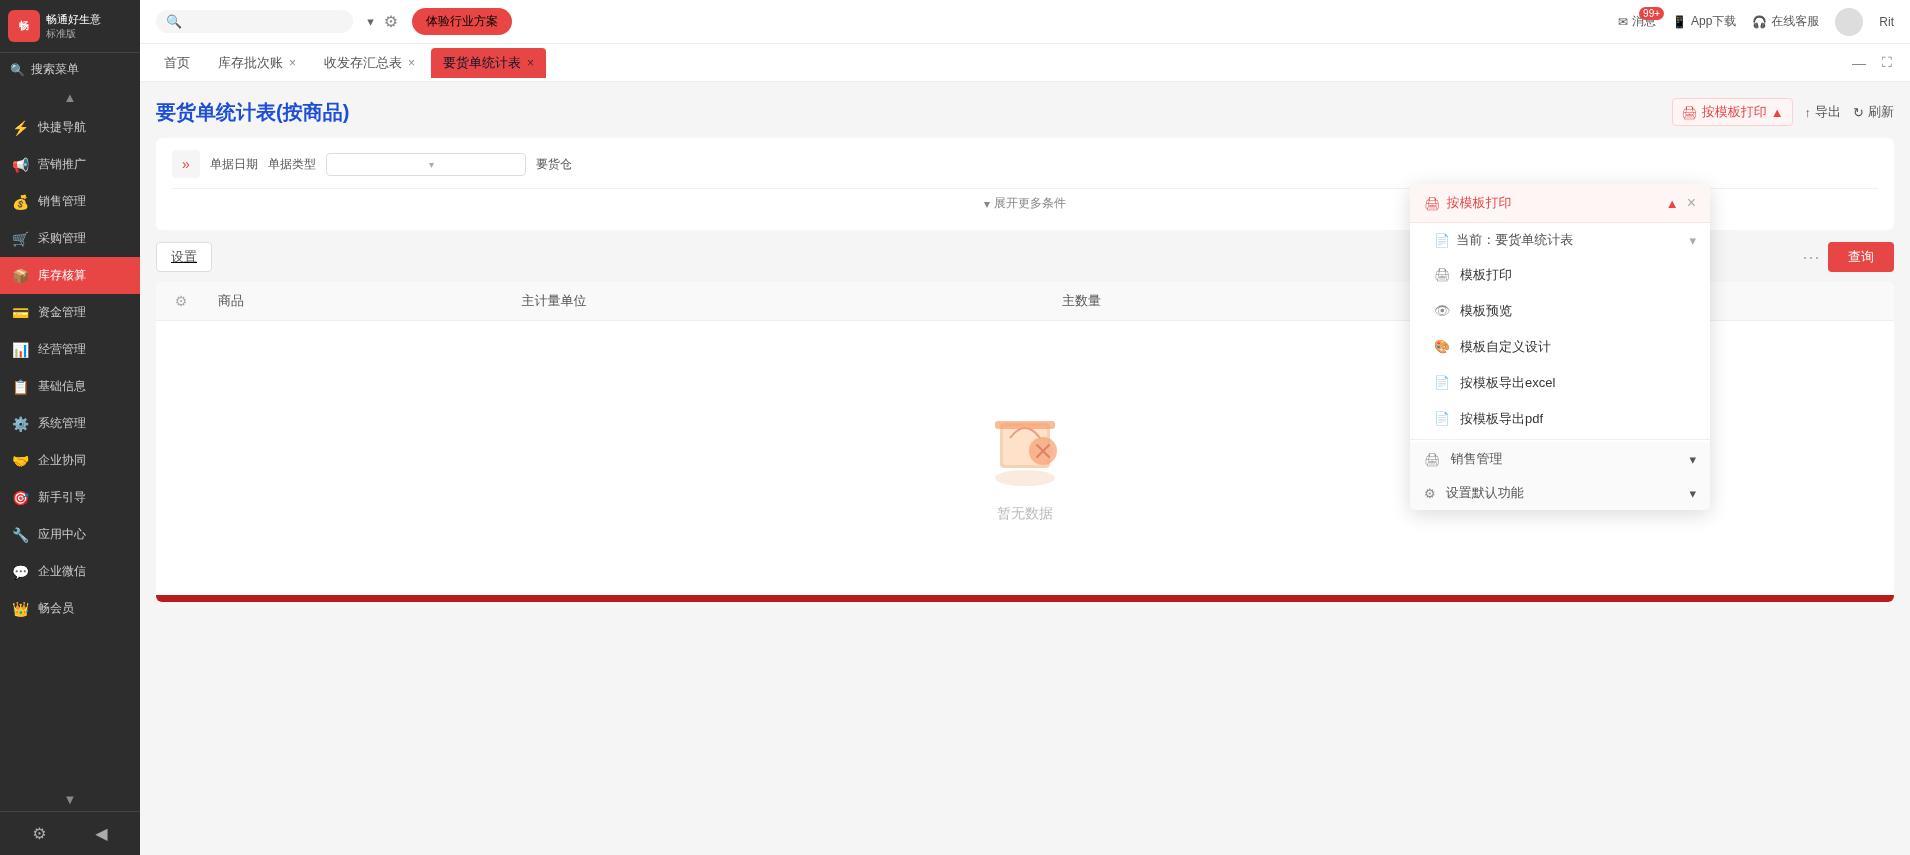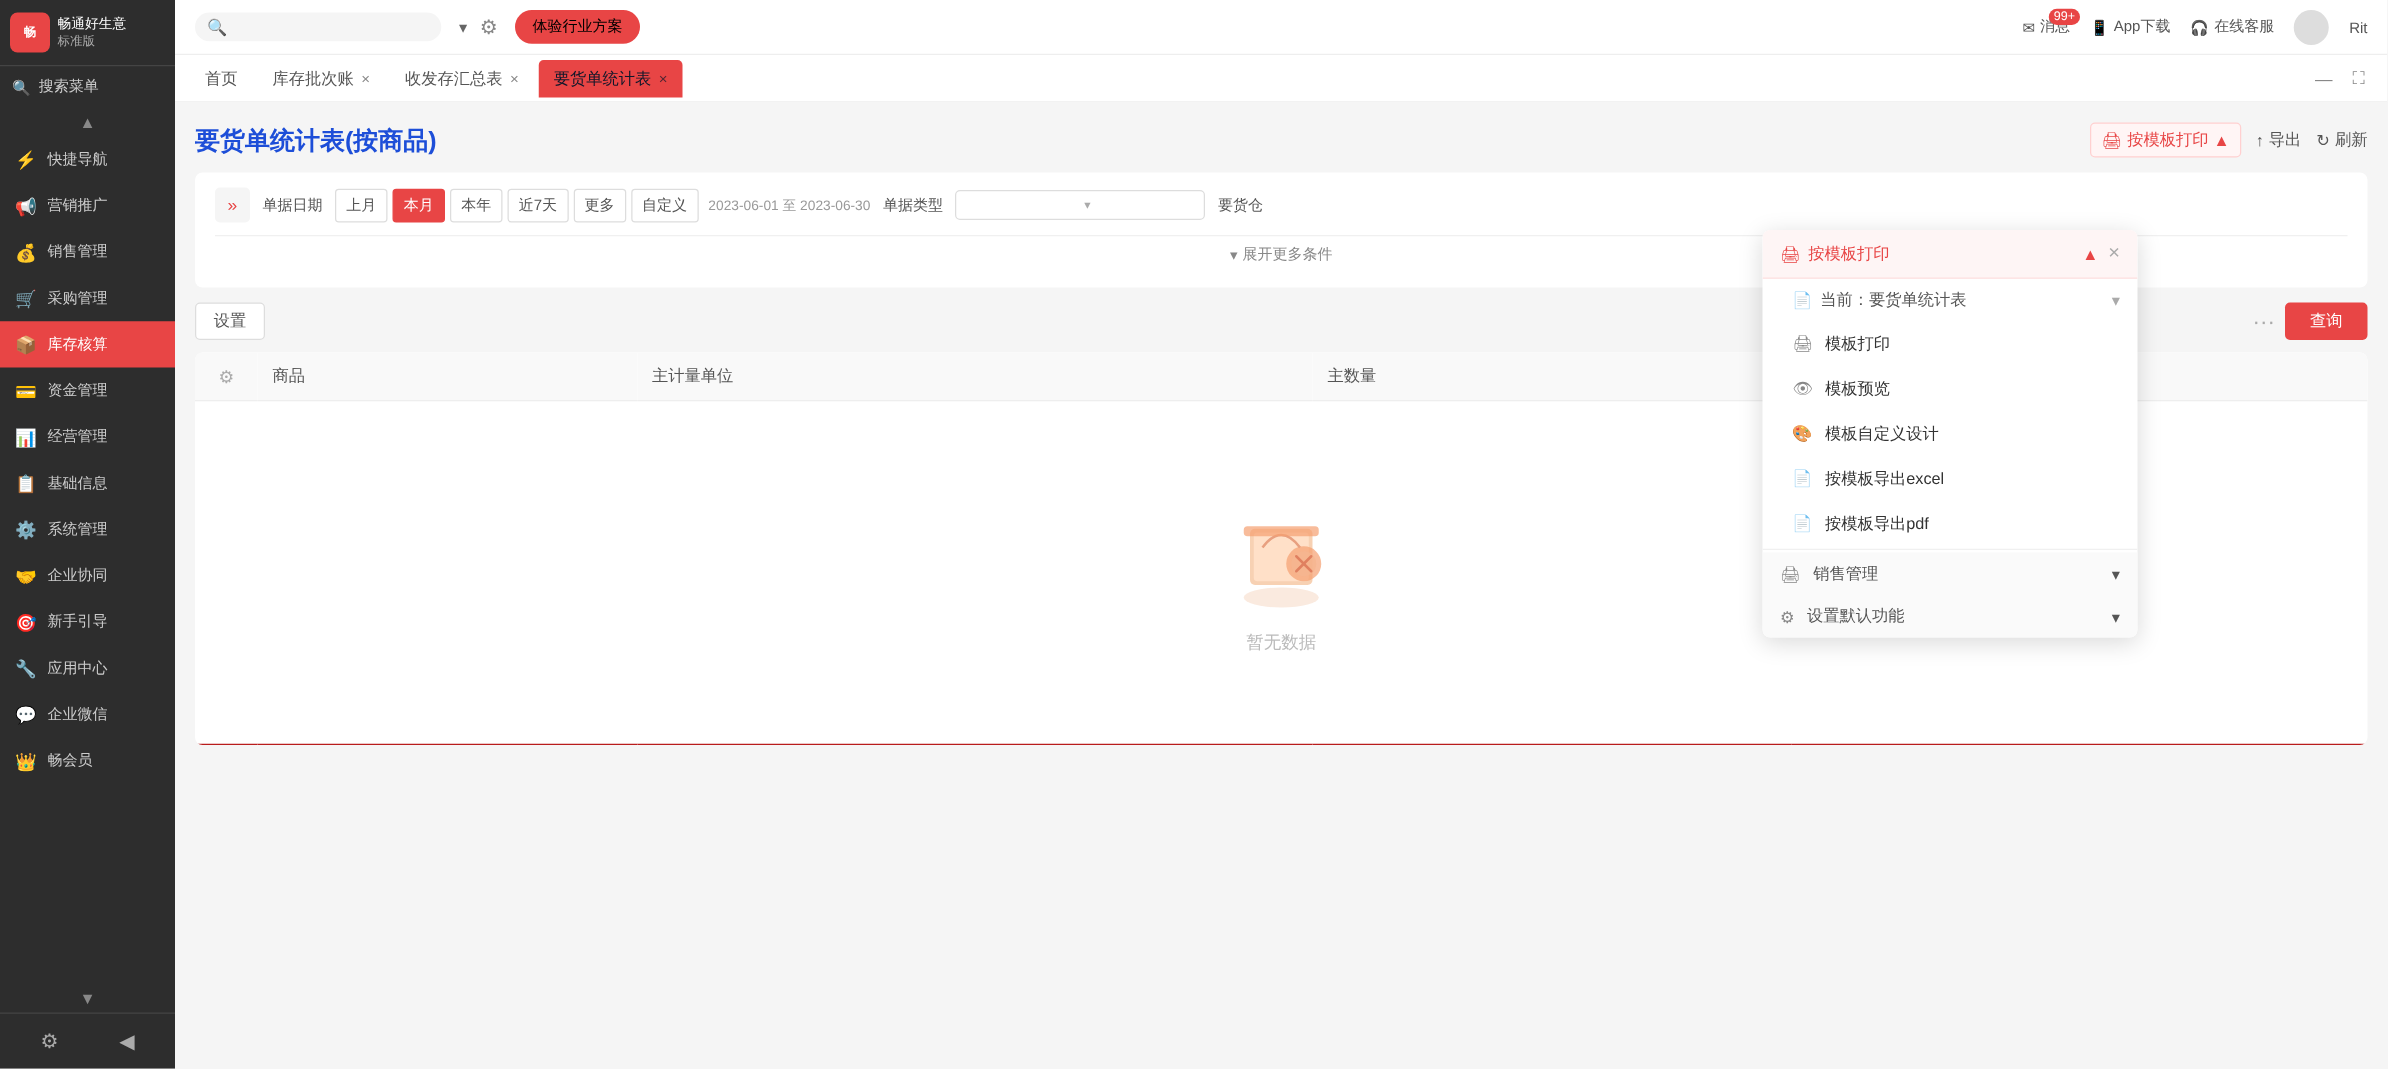--- a/index.html
+++ b/index.html
@@ -359,21 +359,21 @@
       border-top: 1px solid #f0f0f0;
     }
 
     
     .toolbar {
       display: flex;
       align-items: center;
       justify-content: space-between;
       margin-bottom: 10px;
     }
-    .toolbar-left { display: flex; gap: 8px; }
+    .toolbar-left { display: flex; gap: 8px; text-decoration: underline; }
     .toolbar-right { display: flex; align-items: center; gap: 8px; }
     .toolbar-btn-query {
       background: #e84545;
       color: white;
       border: none;
       border-radius: 4px;
       padding: 6px 20px;
       font-size: 13px;
       cursor: pointer;
     }
@@ -405,21 +405,21 @@
       font-weight: 500;
       color: #555;
       border-bottom: 1px solid #eee;
       white-space: nowrap;
     }
     .data-table th:first-child { width: 50px; text-align: center; }
     .data-table td {
       padding: 12px;
       font-size: 13px;
       color: #333;
-      border-bottom: 1px solid #b91c1c;
+      border-bottom: 7px solid #b91c1c;
     }
     .col-settings-icon {
       color: #aaa;
       font-size: 14px;
       cursor: pointer;
     }
 
     
     .empty-state {
       display: flex;
@@ -683,29 +683,20 @@
           <span>↻</span>
           <span>刷新</span>
         </div>
       </div>
     </div>
 
     <div class="filter-bar">
       <div class="filter-row">
         <div class="filter-expand-btn">»</div>
         <span class="filter-label">单据日期</span>
-        <div class="filter-date-group">
-          <button class="date-btn">上月</button>
-          <button class="date-btn active">本月</button>
-          <button class="date-btn">本年</button>
-          <button class="date-btn">近7天</button>
-          <button class="date-btn">更多</button>
-          <button class="date-btn">自定义</button>
-          <span class="date-range">2023-06-01 至 2023-06-30</span>
-        </div>
         <span class="filter-label">单据类型</span>
         <div class="filter-select">
           <span></span>
           <span class="arrow">▾</span>
         </div>
         <span class="filter-label">要货仓</span>
       </div>
       <div class="expand-more">
         <span>▾</span>
         <span>展开更多条件</span>

